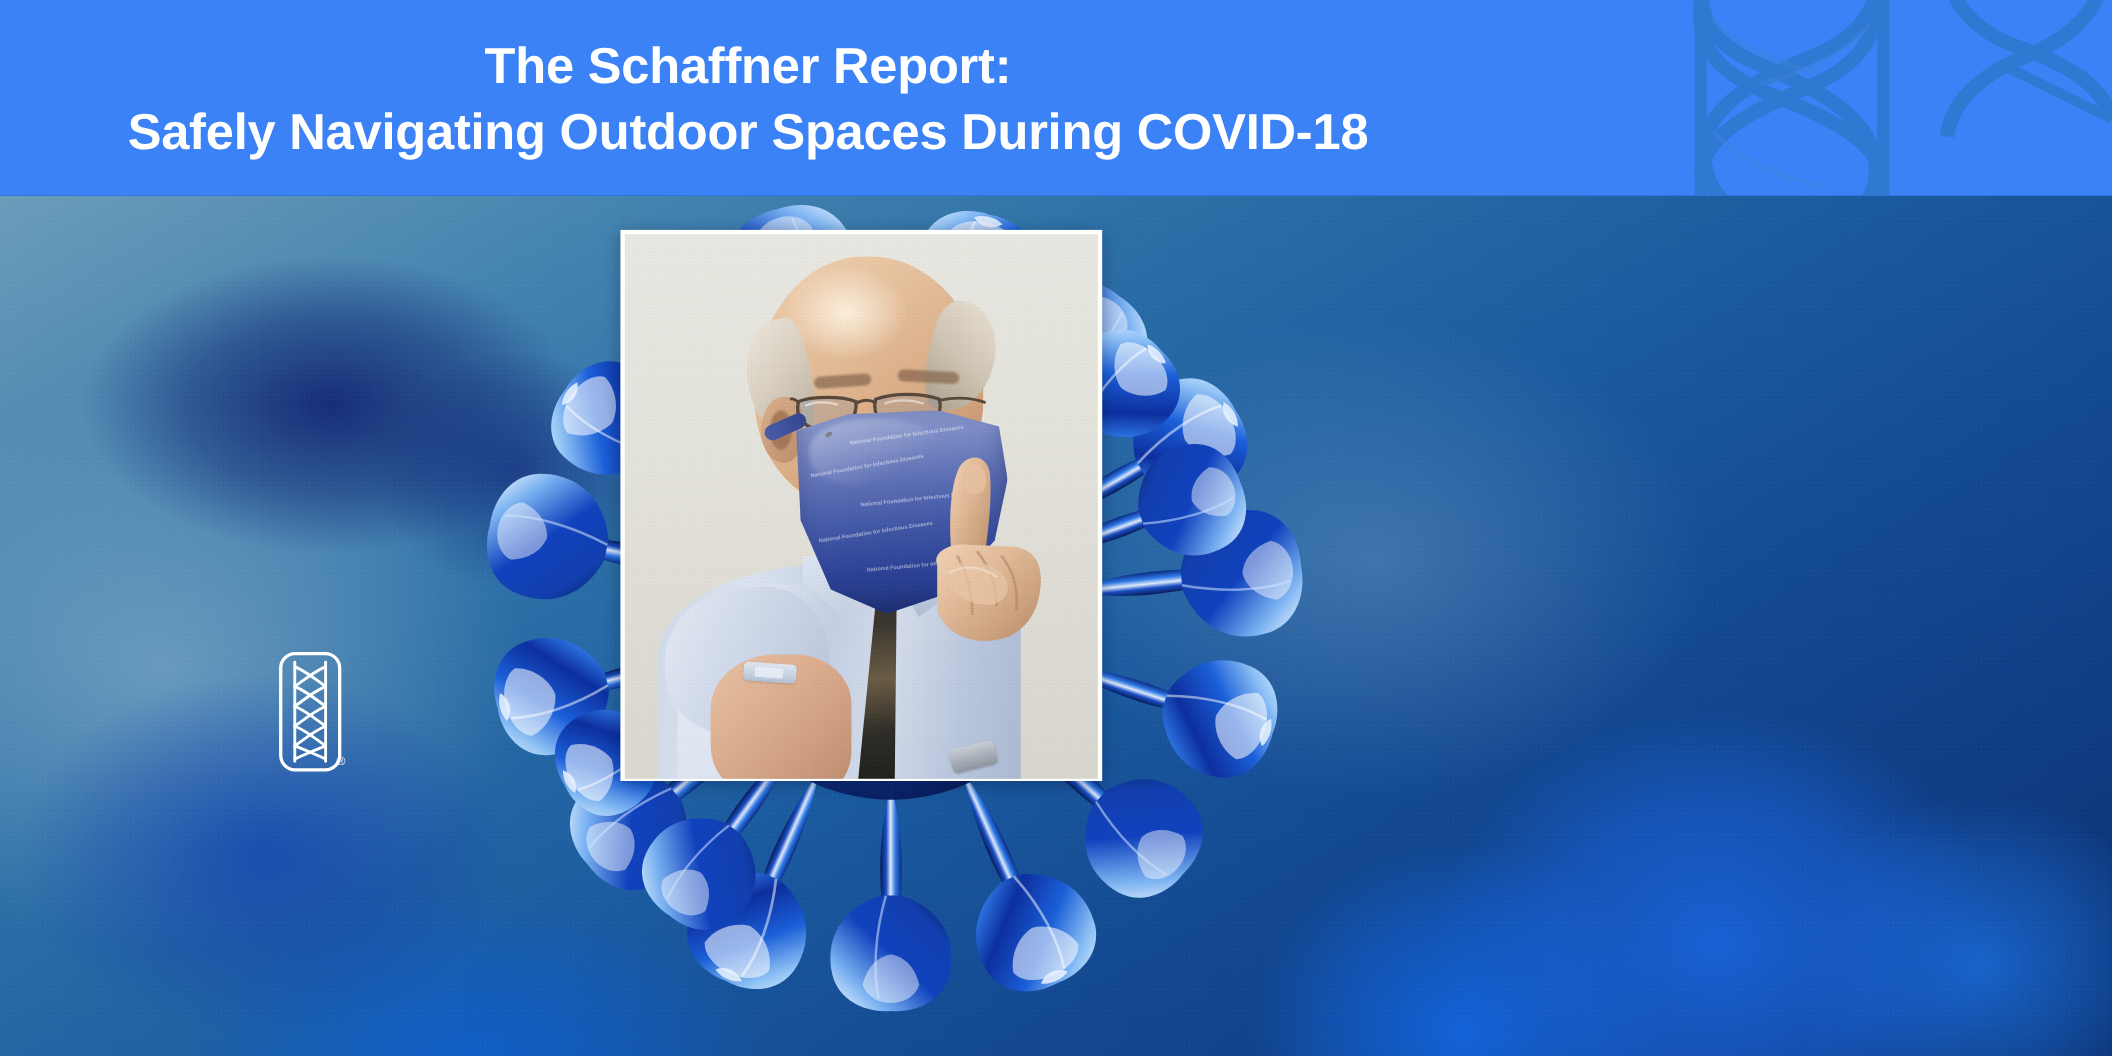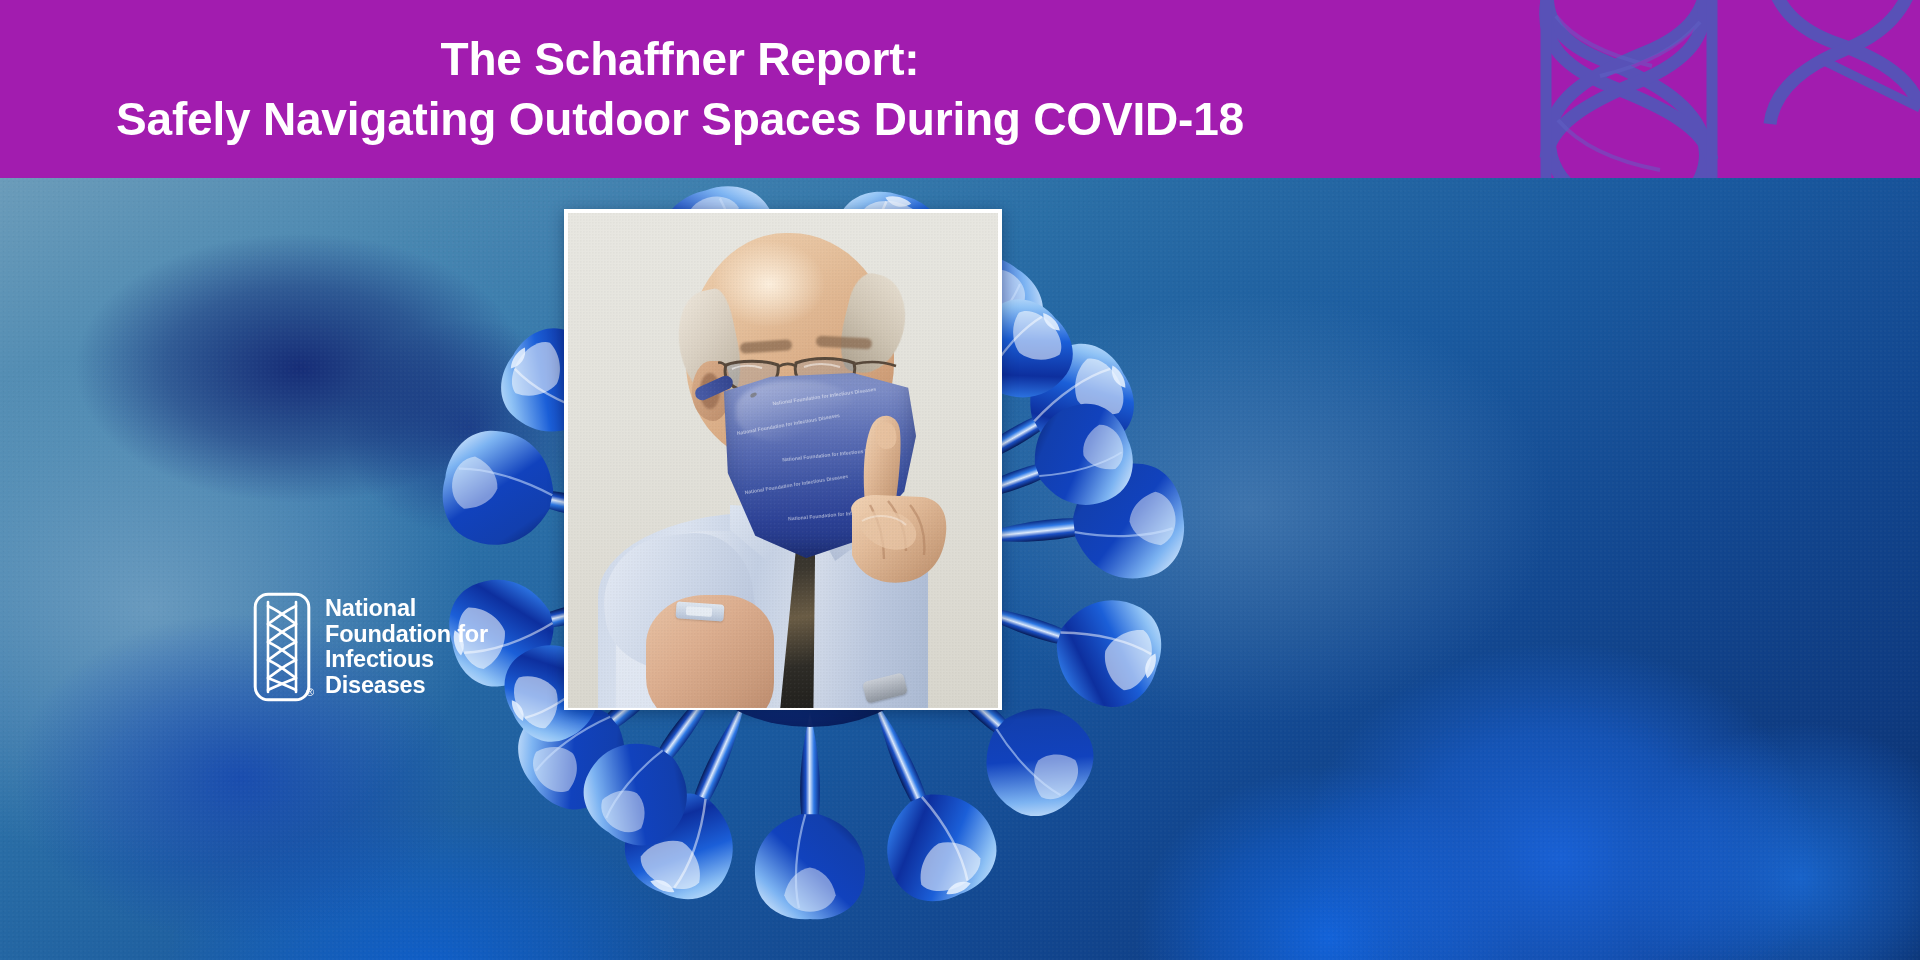--- a/index.html
+++ b/index.html
@@ -38,21 +38,21 @@
     background-image:
       radial-gradient(circle at 25% 25%, rgba(255,255,255,.035) 0.5px, transparent 1px),
       radial-gradient(circle at 75% 75%, rgba(0,0,0,.035) 0.5px, transparent 1px);
     background-size:4px 4px, 5px 5px;
     pointer-events:none;
   }
 
   
   #header {
     position:absolute; left:0; top:0; width:1920px; height:178px;
-    background:#a21caf;
+    background:#3b82f6;
     overflow:hidden;
   }
   #header-pattern {
     position:absolute; right:0; top:0; width:560px; height:178px;
     opacity:.65;
   }
   #header-title {
     position:absolute; left:0; top:0; width:1360px; height:178px;
     display:flex; flex-direction:column; align-items:center; justify-content:center;
     gap:4px;
@@ -479,21 +479,15 @@
           <path d="M15,50 C28,56 34,62 43,68"></path>
           <path d="M43,50 C30,56 24,62 15,68"></path>
           <path d="M15,68 C28,74 34,80 43,86"></path>
           <path d="M43,68 C30,74 24,80 15,86"></path>
           <path d="M15,86 C28,91 34,94 43,98"></path>
           <path d="M43,86 C30,91 24,94 15,98"></path>
         </g>
       </svg>
       <span id="logo-reg">®</span>
     </div>
-    <div id="logo-text">
-      <span>National</span>
-      <span>Foundation for</span>
-      <span>Infectious</span>
-      <span>Diseases</span>
-    </div>
   </div>
 
 </div>
 
 </body></html>

